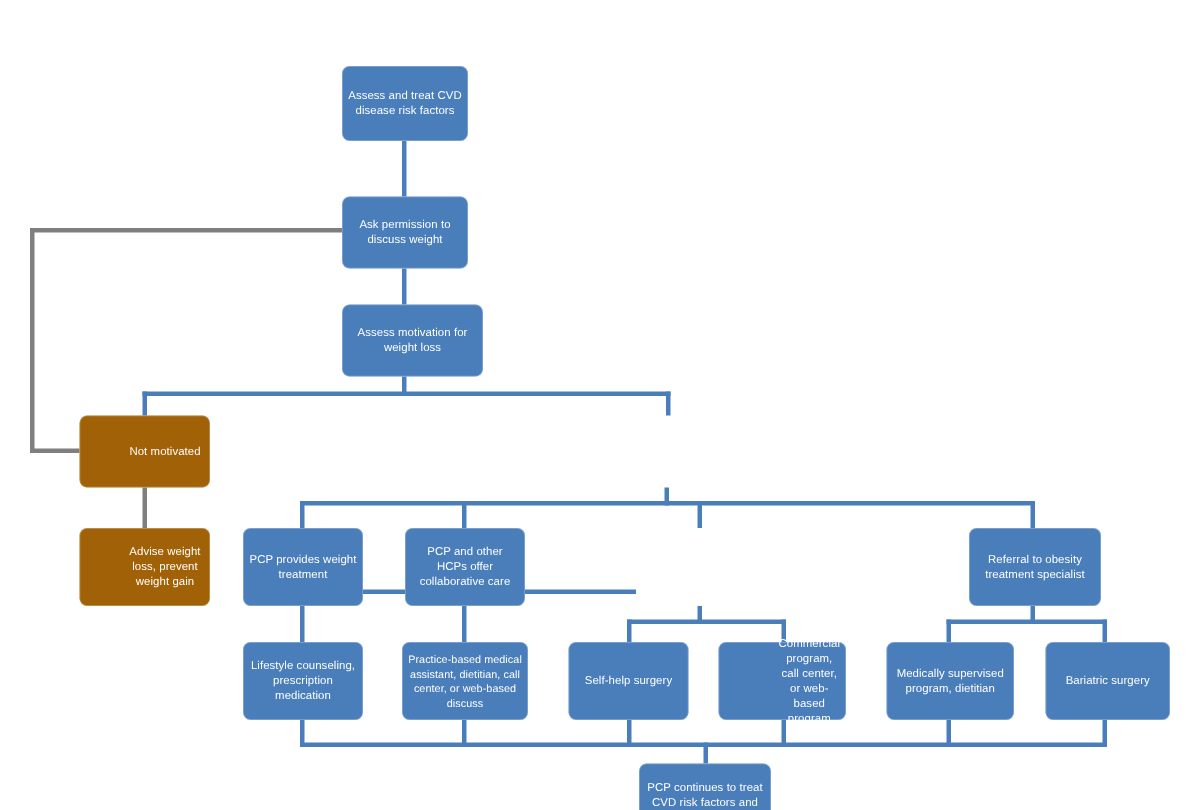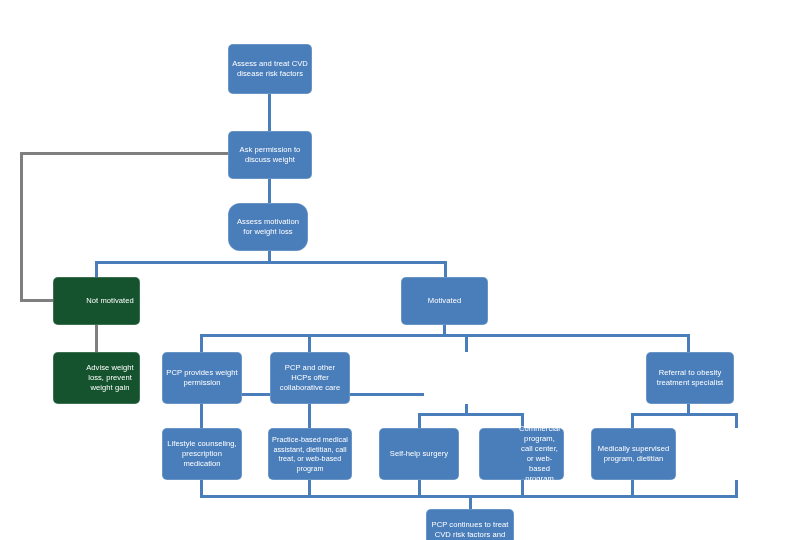--- a/index.html
+++ b/index.html
@@ -29,21 +29,21 @@
     text-align: center;
     color: #ffffff;
     font-size: 7.6px;
     line-height: 1.32;
     padding: 2px 4px;
     letter-spacing: 0.05px;
     z-index: 3;
     box-shadow: 0 0 0 0.5px rgba(255,255,255,0.35) inset;
   }
   .node.blue  { background: #4A7EBB; }
-  .node.gray  { background: #14532d; padding-left: 31px; }
+  .node.gray  { background: #a16207; padding-left: 31px; }
   .node span { display: block; }
 
   .conn {
     position: absolute;
     z-index: 1;
   }
   .conn.blue { background: #4A7EBB; }
   .conn.gray { background: #7F7F7F; }
 </style>
 </head>
@@ -100,67 +100,67 @@
   <div class="conn blue" style="left:469px; top:463px; width:3px; height:14px;"></div>
 
   <div class="node blue" style="left:228px; top:12px; width:84px; height:50px;">
     <span>Assess and treat CVD disease risk factors</span>
   </div>
 
   <div class="node blue" style="left:228px; top:99px; width:84px; height:48px;">
     <span>Ask permission to discuss weight</span>
   </div>
 
-  <div class="node blue" style="left:228px; top:171px; width:80px; height:48px;border-radius:12px;">
+  <div class="node blue" style="left:228px; top:171px; width:94px; height:48px;">
     <span>Assess motivation for weight loss</span>
   </div>
 
   <div class="node gray" style="left:53px; top:245px; width:87px; height:48px;">
     <span>Not motivated</span>
   </div>
 
-  <div class="node blue" style="left:401px; top:245px; width:87px; height:48px;">
-    <span>Motivated</span>
-  </div>
 
   <div class="node gray" style="left:53px; top:320px; width:87px; height:52px;">
     <span>Advise weight loss, prevent weight gain</span>
   </div>
 
   <div class="node blue" style="left:162px; top:320px; width:80px; height:52px;">
-    <span>PCP provides weight permission</span>
+    <span>PCP provides weight treatment</span>
   </div>
 
   <div class="node blue" style="left:270px; top:320px; width:80px; height:52px;">
     <span>PCP and other HCPs offer collaborative care</span>
   </div>
 
 
   <div class="node blue" style="left:646px; top:320px; width:88px; height:52px;">
     <span>Referral to obesity treatment specialist</span>
   </div>
 
   <div class="node blue" style="left:162px; top:396px; width:80px; height:52px;">
     <span>Lifestyle counseling, prescription medication</span>
   </div>
 
   <div class="node blue" style="left:268px; top:396px; width:84px; height:52px; font-size:7.2px;">
-    <span>Practice-based medical assistant, dietitian, call treat, or web-based program</span>
+    <span>Practice-based medical assistant, dietitian, call center, or web-based discuss</span>
   </div>
 
   <div class="node blue" style="left:379px; top:396px; width:80px; height:52px;">
     <span>Self-help surgery</span>
   </div>
 
   <div class="node blue" style="left:479px; top:396px; width:85px; height:52px;padding-left:40px;">
     <span>Commercial program, call center, or web-based program</span>
   </div>
 
   <div class="node blue" style="left:591px; top:396px; width:85px; height:52px;">
     <span>Medically supervised program, dietitian</span>
   </div>
 
+  <div class="node blue" style="left:697px; top:396px; width:83px; height:52px;">
+    <span>Bariatric surgery</span>
+  </div>
 
   <div class="node blue" style="left:426px; top:477px; width:88px; height:52px;">
     <span>PCP continues to treat CVD risk factors and monitor weight</span>
   </div>
 
 </div>
 
 </body></html>

